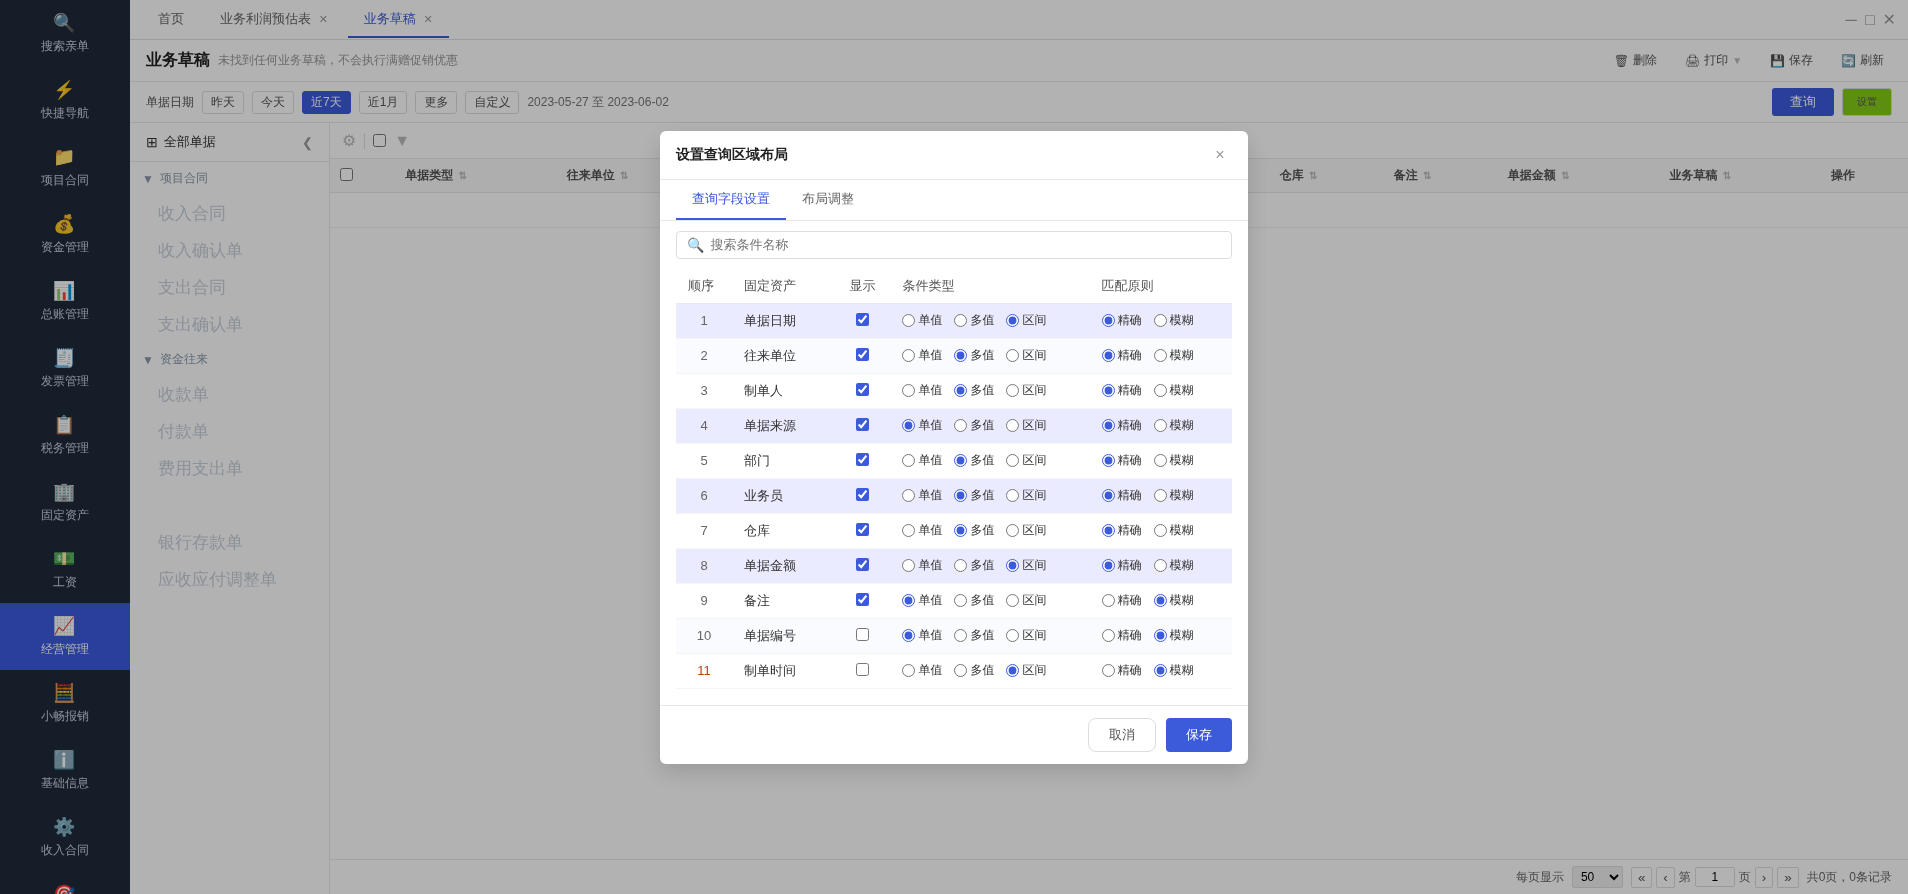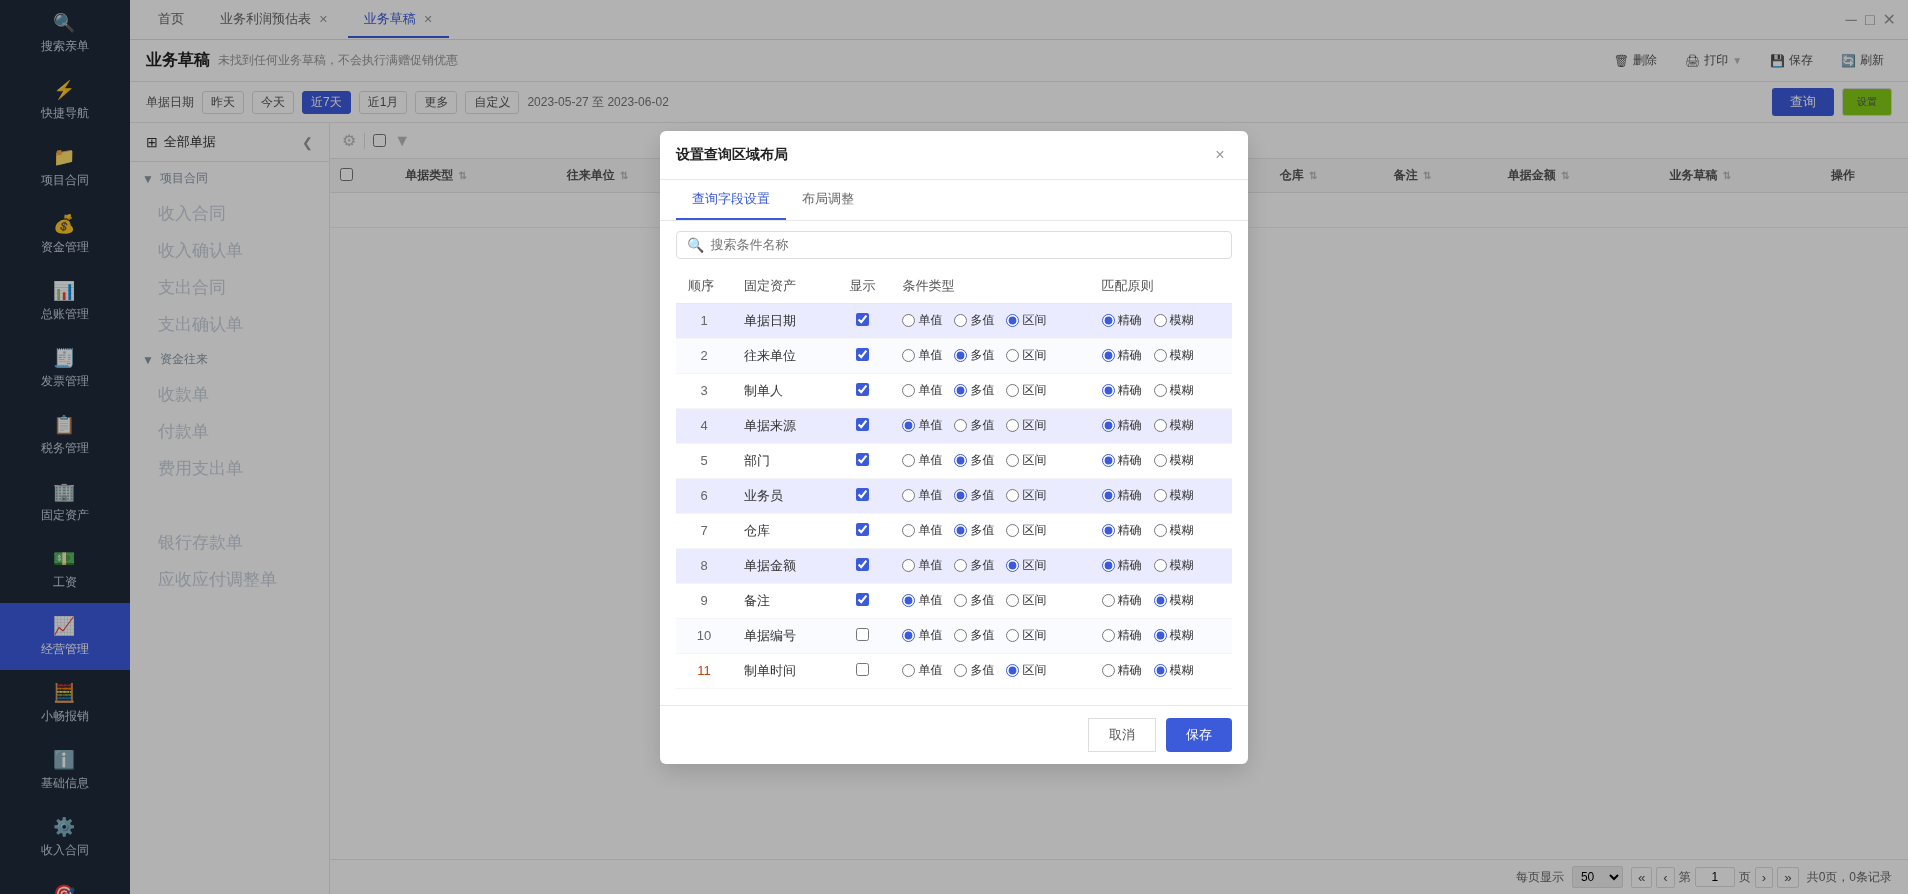--- a/index.html
+++ b/index.html
@@ -83,21 +83,21 @@
     .settings-table tr:nth-child(odd) { background: #fff; }
     .settings-table tr.highlighted { background: #ebebff !important; }
 
     
     .radio-group { display: flex; align-items: center; gap: 12px; white-space: nowrap; }
     .radio-item { display: flex; align-items: center; gap: 3px; cursor: pointer; font-size: 12px; }
     .radio-item input[type=radio] { accent-color: #3b5bdb; cursor: pointer; }
 
     
     .modal-footer { padding: 12px 16px; border-top: 1px solid #e8e8e8; display: flex; justify-content: flex-end; gap: 10px; }
-    .btn-cancel { padding: 7px 20px; border: 1px solid #ddd; border-radius: 0; background: #fff; color: #555; cursor: pointer; font-size: 13px; }
+    .btn-cancel { padding: 7px 20px; border: 1px solid #ddd; border-radius: 8px; background: #fff; color: #555; cursor: pointer; font-size: 13px; }
     .btn-save { padding: 7px 20px; border: none; border-radius: 4px; background: #3b5bdb; color: #fff; cursor: pointer; font-size: 13px; }
 
     
     .sub-menu { padding: 0; }
     .sub-item { padding: 7px 12px 7px 28px; font-size: 17px; color: #c8d0dc; cursor: pointer; }
     .sub-item.active { color: #fff; background: rgba(255,255,255,0.12); }
     .menu-group { padding: 8px 12px; font-size: 12px; color: #8899aa; display: flex; align-items: center; gap: 6px; cursor: pointer; }
 
     .breadcrumb-area { background: #fff; }
     .no-data { padding: 40px; text-align: center; color: #aaa; font-size: 13px; }

